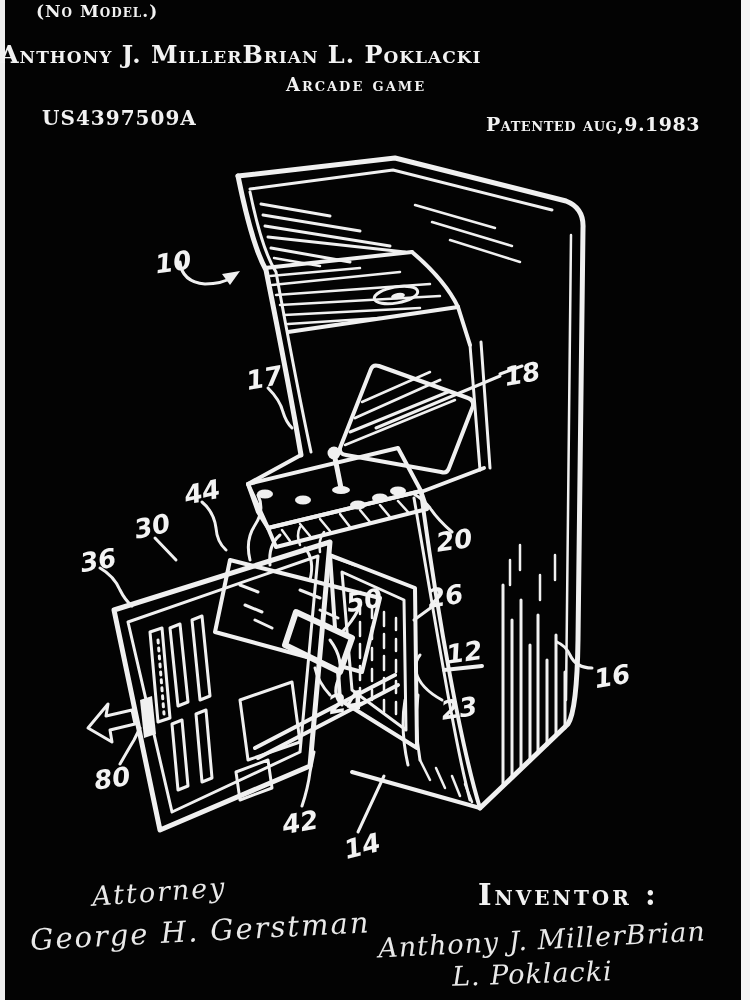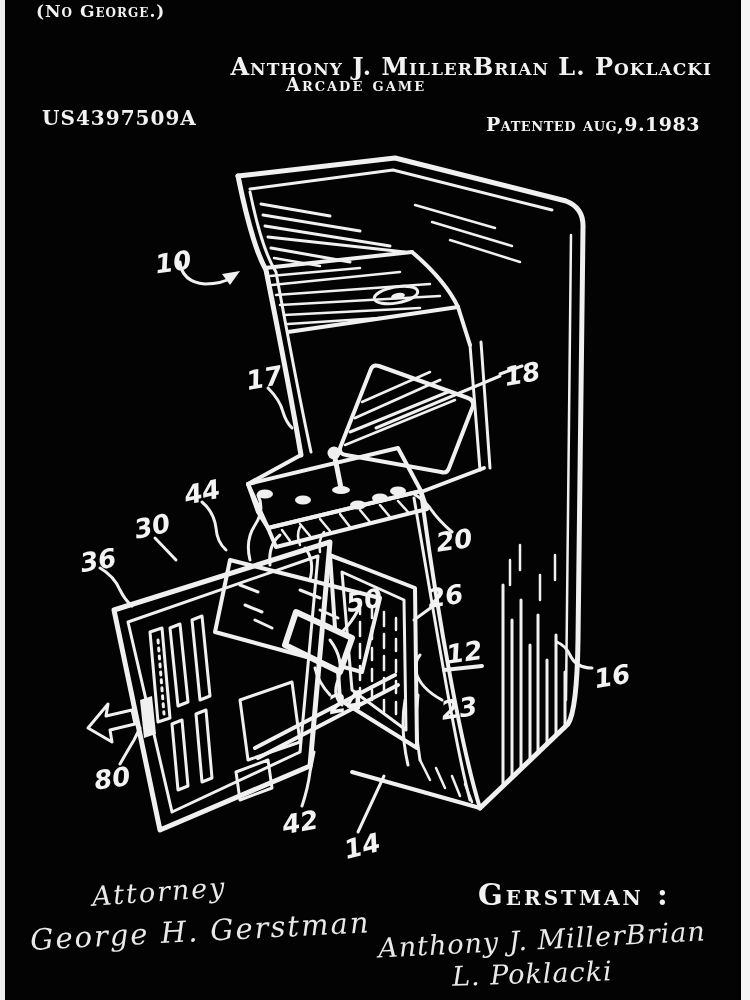--- a/index.html
+++ b/index.html
@@ -4,21 +4,21 @@
 <style>
   html,body { margin:0; padding:0; background:#030303; }
   body { width:750px; height:1000px; position:relative; overflow:hidden;
          font-family:"DejaVu Serif", serif; }
   .strip { position:absolute; top:0; bottom:0; }
   .strip-left  { left:0; width:5px;  background:#efefef; }
   .strip-right { right:0; width:9px; background:#f5f5f5; }
   .txt { position:absolute; color:#f2f2f2; white-space:nowrap; }
   .slab { font-family:"DejaVu Serif", serif; font-weight:bold; font-variant:small-caps; }
   .no-model { left:36px; top:1px; font-size:17px; font-weight:bold; letter-spacing:1px; }
-  .title1 { left:0; width:712px; top:52px; text-align:right; font-size:24px; letter-spacing:1px; }
+  .title1 { left:0; width:712px; top:40px; text-align:left; font-size:24px; letter-spacing:1px; }
   .title2 { left:0; width:712px; top:74px; text-align:center; font-size:18px; letter-spacing:2px; }
   .patnum { left:42px; top:106px; font-size:20px; font-weight:bold; letter-spacing:1px; }
   .patdate { left:486px; top:113px; font-size:19px; letter-spacing:0.5px;text-align:right; }
   .script { font-family:"DejaVu Serif", serif; font-style:italic; color:#e9e9e9; }
   .attorney-label { left:92px;  top:876px; font-size:27px; letter-spacing:2px; transform:rotate(-4deg); }
   .attorney-name  { left:30px;  top:914px; font-size:29px; letter-spacing:2px; transform:rotate(-3deg); }
   .inventor-label { left:478px; top:878px; font-size:29px; letter-spacing:3px; }
   .inventor-1 { left:378px; top:924px; font-size:27px; letter-spacing:1px; transform:rotate(-3deg); }
   .inventor-2 { left:452px; top:958px; font-size:27px; letter-spacing:1px; transform:rotate(-2deg); }
   svg.fig { position:absolute; left:0; top:0; width:750px; height:1000px; }
@@ -28,21 +28,21 @@
   .fill { fill:#f0f0f0; stroke:none; }
   .blk { fill:#030303; }
   .ref { font:italic bold 26px "DejaVu Sans", sans-serif; fill:#f3f3f3; }
 </style>
 </head>
 <body>
 
 <div class="strip strip-left"></div>
 <div class="strip strip-right"></div>
 
-<div class="txt slab no-model">(No George.)</div>
+<div class="txt slab no-model">(No Model.)</div>
 <div class="txt slab title1">Anthony J. MillerBrian L. Poklacki</div>
 <div class="txt slab title2">Arcade game</div>
 <div class="txt patnum">US4397509A</div>
 <div class="txt slab patdate">Patented aug,9.1983</div>
 
 <svg class="fig" viewBox="0 0 750 1000">
 
   <g>
     <path class="ln w5" d="M 238 176 L 395 158 L 566 201 Q 584 208 583 228 L 578 640 Q 577 710 568 724 L 480 808"></path>
     <path class="ln w3" d="M 250 189 L 393 170 L 552 210"></path>
@@ -212,15 +212,15 @@
     <text class="ref" x="328" y="712" transform="rotate(-10 342 702)">24</text>
     <text class="ref" x="594" y="686" transform="rotate(-10 608 676)">16</text>
     <text class="ref" x="94" y="788" transform="rotate(-8 108 778)">80</text>
     <text class="ref" x="282" y="832" transform="rotate(-10 296 822)">42</text>
     <text class="ref" x="344" y="856" transform="rotate(-14 358 846)">14</text>
   </g>
 </svg>
 
 <div class="txt script attorney-label">Attorney</div>
 <div class="txt script attorney-name">George H. Gerstman</div>
-<div class="txt slab inventor-label">Gerstman :</div>
+<div class="txt slab inventor-label">Inventor :</div>
 <div class="txt script inventor-1">Anthony J. MillerBrian</div>
 <div class="txt script inventor-2">L. Poklacki</div>
 
 </body></html>

